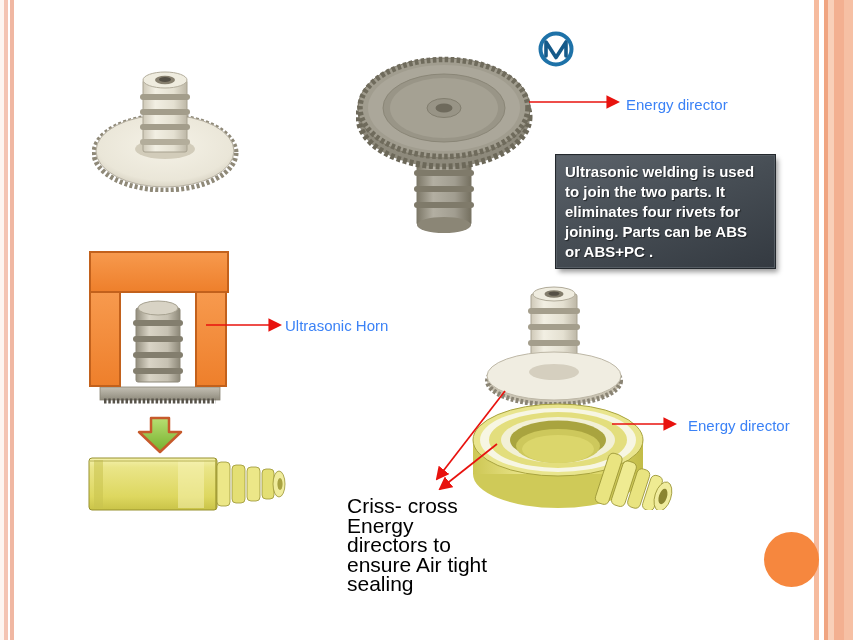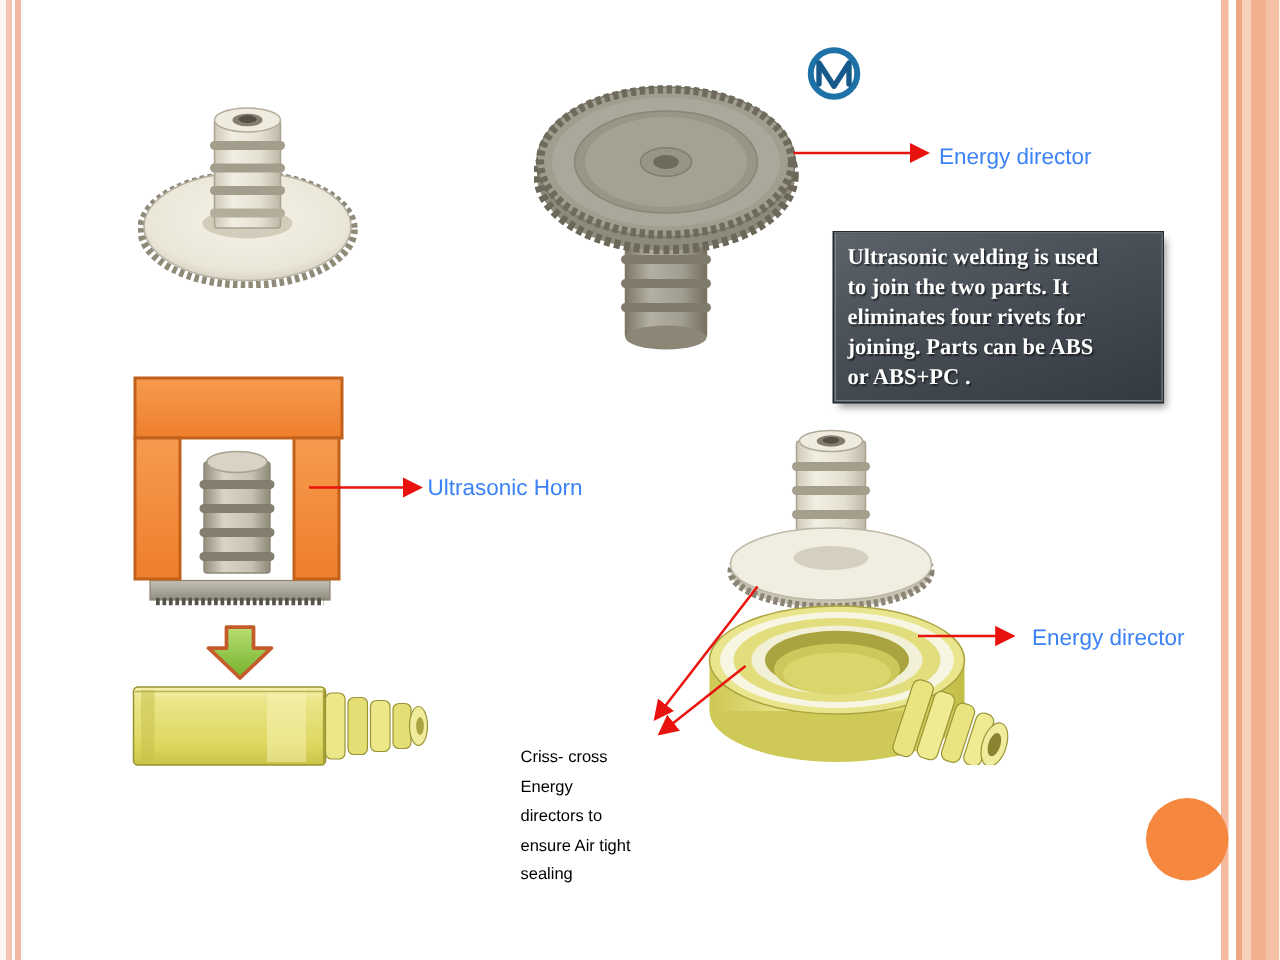--- a/index.html
+++ b/index.html
@@ -15,28 +15,28 @@
     background:linear-gradient(90deg,#f0a581 0,#f0a581 4px,#f9d0b9 4px,#f9d0b9 10px,#f3b091 10px,#f3b091 20px,#f6c0a4 20px,#f6c0a4 29px);}
   
   .logo{left:537px;top:28px;width:278px;height:50px;}
   .brand{position:absolute;left:46px;top:8px;font-size:18px;white-space:nowrap;}
   .brand .b1{font-weight:700;color:#474b4f;letter-spacing:1px;}
   .brand .b2{font-weight:400;color:#8f9397;letter-spacing:2.2px;}
   .tagline{position:absolute;right:2px;top:29px;font-family:"DejaVu Sans Mono",monospace;
     font-style:italic;font-weight:700;font-size:13.5px;color:#3c6d96;letter-spacing:1.5px;white-space:nowrap;}
   
   .lbl{font-size:15px;color:#3b82f6;white-space:nowrap;}
-  .criss{font-size:11px;line-height:19.5px;white-space:pre-line;}
+  .criss{font-size:21px;line-height:19.5px;white-space:pre-line;}
   
   .note{left:556px;top:155px;width:219px;height:113px;box-sizing:border-box;
     background:linear-gradient(160deg,#5c636b 0%,#474e55 45%,#343a41 100%);
     border:1px solid #565d64;outline:1px solid #23282d;
     box-shadow:3px 4px 5px rgba(0,0,0,.40);}
   .note-text{padding:6px 8px;color:#ffffff;font-weight:700;font-size:15px;line-height:20px;
-    white-space:pre-line;text-shadow:1px 1px 1px rgba(0,0,0,.55);font-family:Liberation Serif, serif;}
+    white-space:pre-line;text-shadow:1px 1px 1px rgba(0,0,0,.55);}
   
   .dot{left:764px;top:532px;width:55px;height:55px;border-radius:50%;background:#F6873E;}
   svg{display:block;}
 </style>
 </head>
 <body>
 
 <div class="abs edge-pale"></div>
 <div class="abs lstripe1"></div>
 <div class="abs lstripe2"></div>

